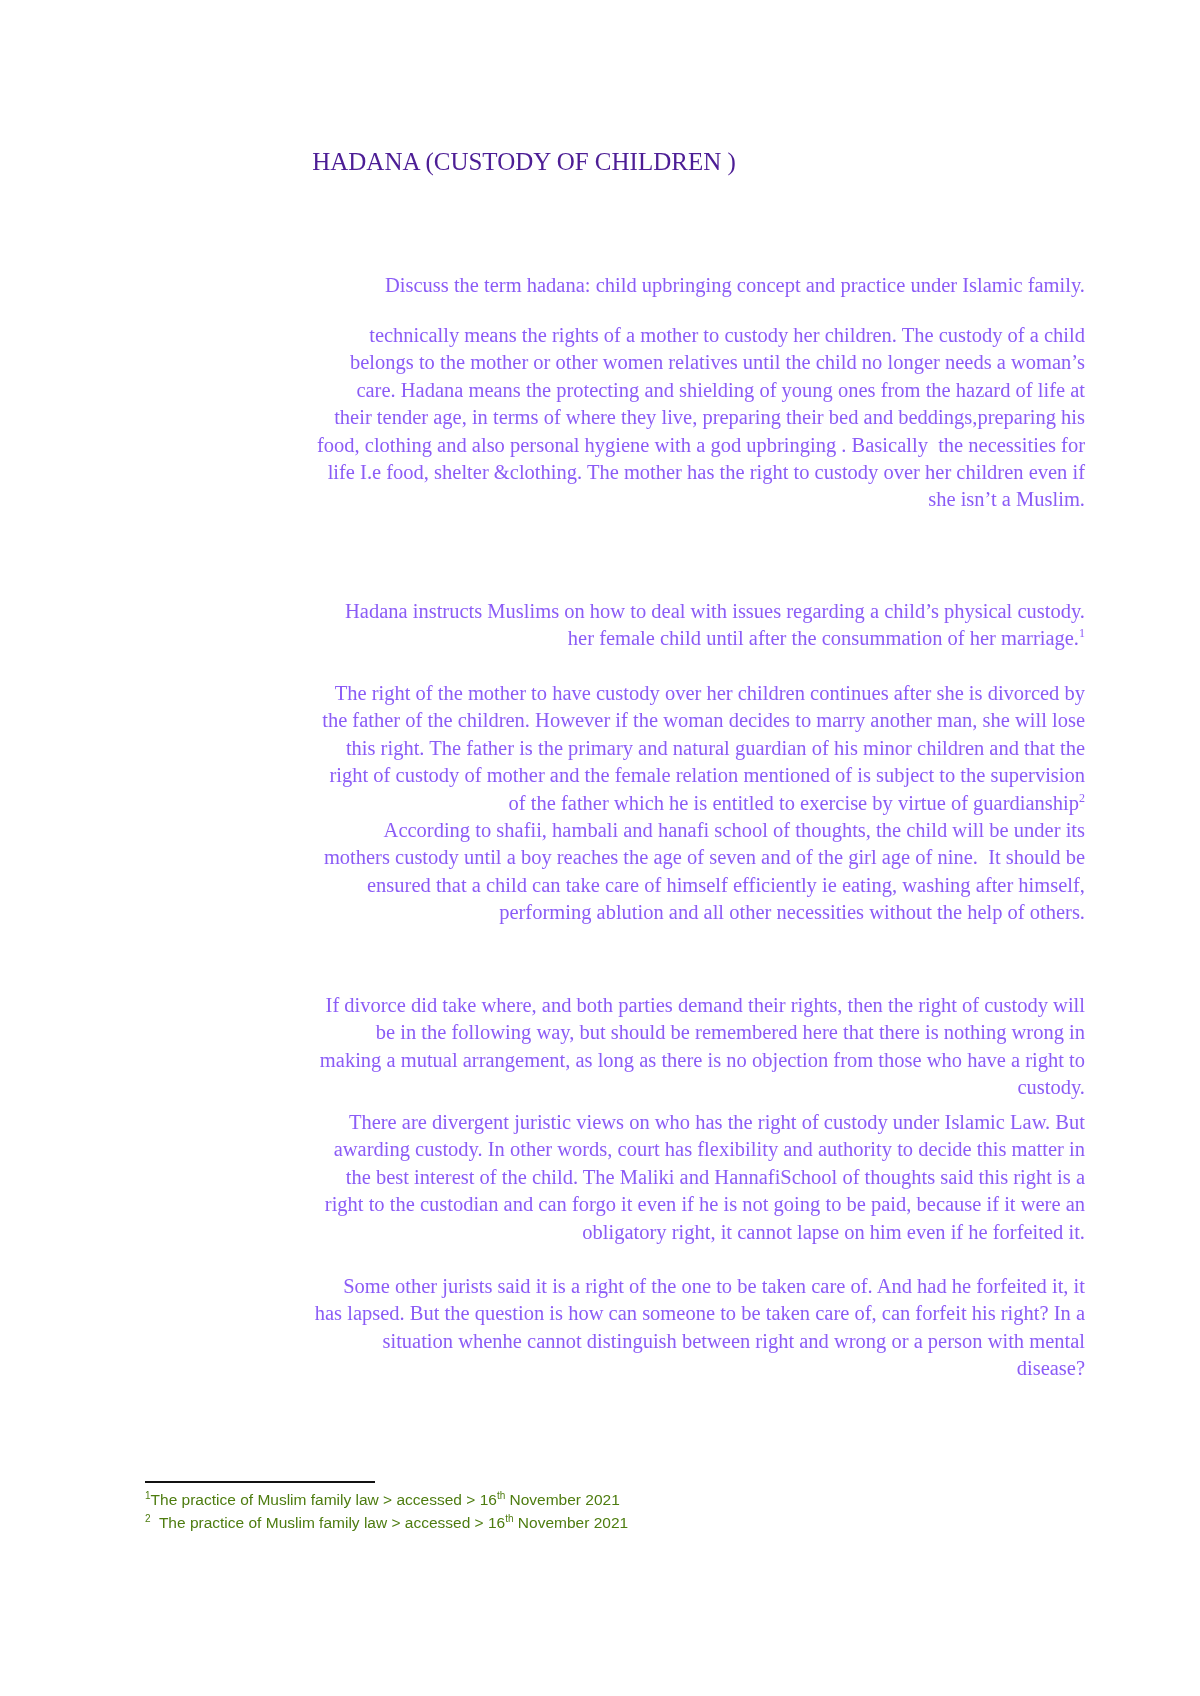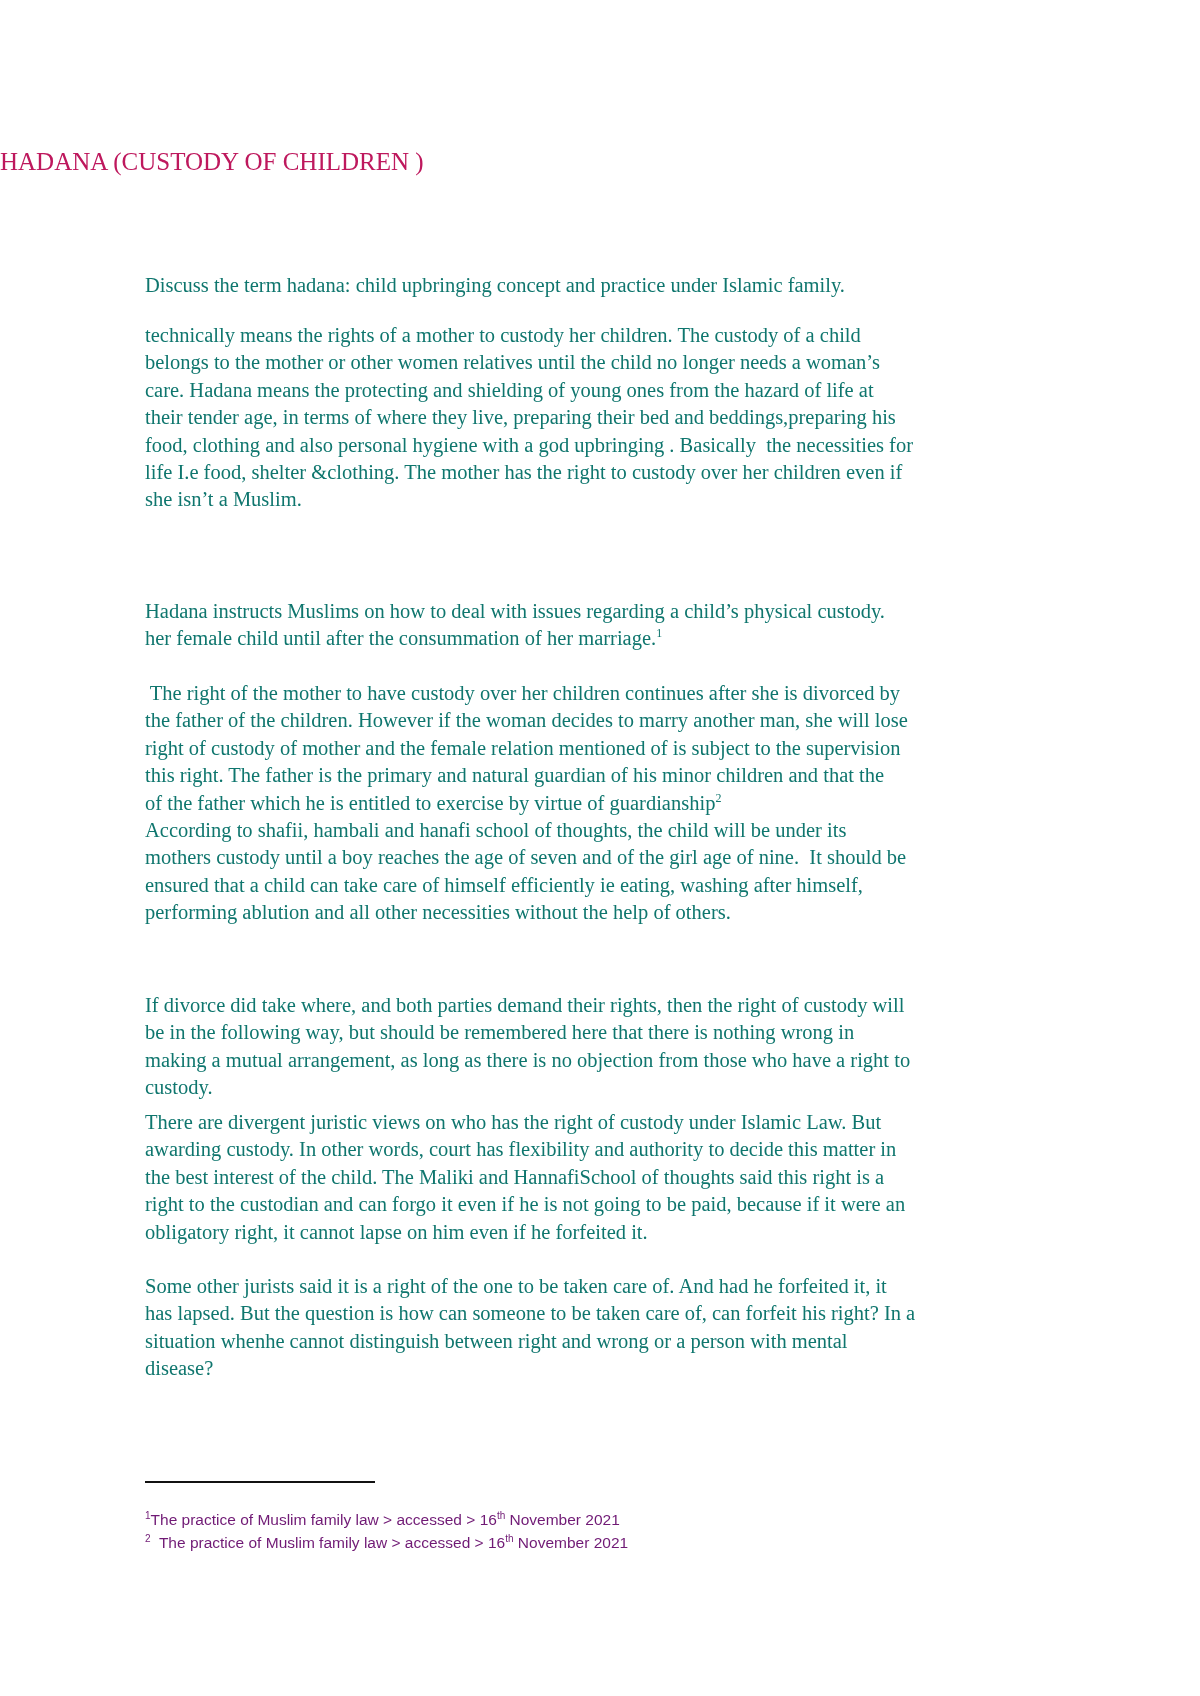--- a/index.html
+++ b/index.html
@@ -19,34 +19,36 @@
       left: 0; top: 0;
       width: 1200px;
       height: 1696px;
       background: #ffffff;
     }
     .title {
       position: absolute;
       left: 0;
       top: 148px;
       width: 1048px;
+      text-align: center;
       font-family: "Liberation Serif", "DejaVu Serif", serif;
       font-size: 25px;
       letter-spacing: 0px;
-      color: #be185d;
+      color: #4c1d95;
       white-space: pre;
     }
     .block {
       position: absolute;
       left: 145px;
       width: 940px;
       font-family: "Liberation Serif", "DejaVu Serif", serif;
       font-size: 20.5px;
       line-height: 27.4px;
-      color: #0f766e;
+      color: #8b5cf6;
+      text-align: right;
     }
     .line {
       display: block;
       white-space: pre;
       height: 27.4px;
     }
     sup {
       font-size: 12px;
       line-height: 0;
       vertical-align: 8px;
@@ -59,22 +61,21 @@
       height: 2px;
       background: #111;
     }
     .footnotes {
       position: absolute;
       left: 145px;
       top: 1488px;
       font-family: "Liberation Sans", "DejaVu Sans", sans-serif;
       font-size: 15.5px;
       line-height: 23px;
-      color: #701a75;
-      margin-top: 20px;
+      color: #4d7c0f;
     }
     .footnotes .fn {
       display: block;
       white-space: pre;
     }
     .footnotes sup {
       font-size: 10px;
       vertical-align: 6px;
     }
   </style>
@@ -100,22 +101,22 @@
   </div>
 
   <div class="block" style="top:598px;">
     <span class="line">Hadana instructs Muslims on how to deal with issues regarding a child’s physical custody.</span>
     <span class="line"><span>her female child until after the consummation of her marriage.</span><sup>1</sup></span>
   </div>
 
   <div class="block" style="top:680px;">
     <span class="line"> The right of the mother to have custody over her children continues after she is divorced by</span>
     <span class="line">the father of the children. However if the woman decides to marry another man, she will lose</span>
+    <span class="line">this right. The father is the primary and natural guardian of his minor children and that the</span>
     <span class="line">right of custody of mother and the female relation mentioned of is subject to the supervision</span>
-    <span class="line">this right. The father is the primary and natural guardian of his minor children and that the</span>
     <span class="line"><span>of the father which he is entitled to exercise by virtue of guardianship</span><sup>2</sup></span>
   </div>
 
   <div class="block" style="top:817px;">
     <span class="line">According to shafii, hambali and hanafi school of thoughts, the child will be under its</span>
     <span class="line">mothers custody until a boy reaches the age of seven and of the girl age of nine.  It should be</span>
     <span class="line">ensured that a child can take care of himself efficiently ie eating, washing after himself,</span>
     <span class="line">performing ablution and all other necessities without the help of others.</span>
   </div>
 

